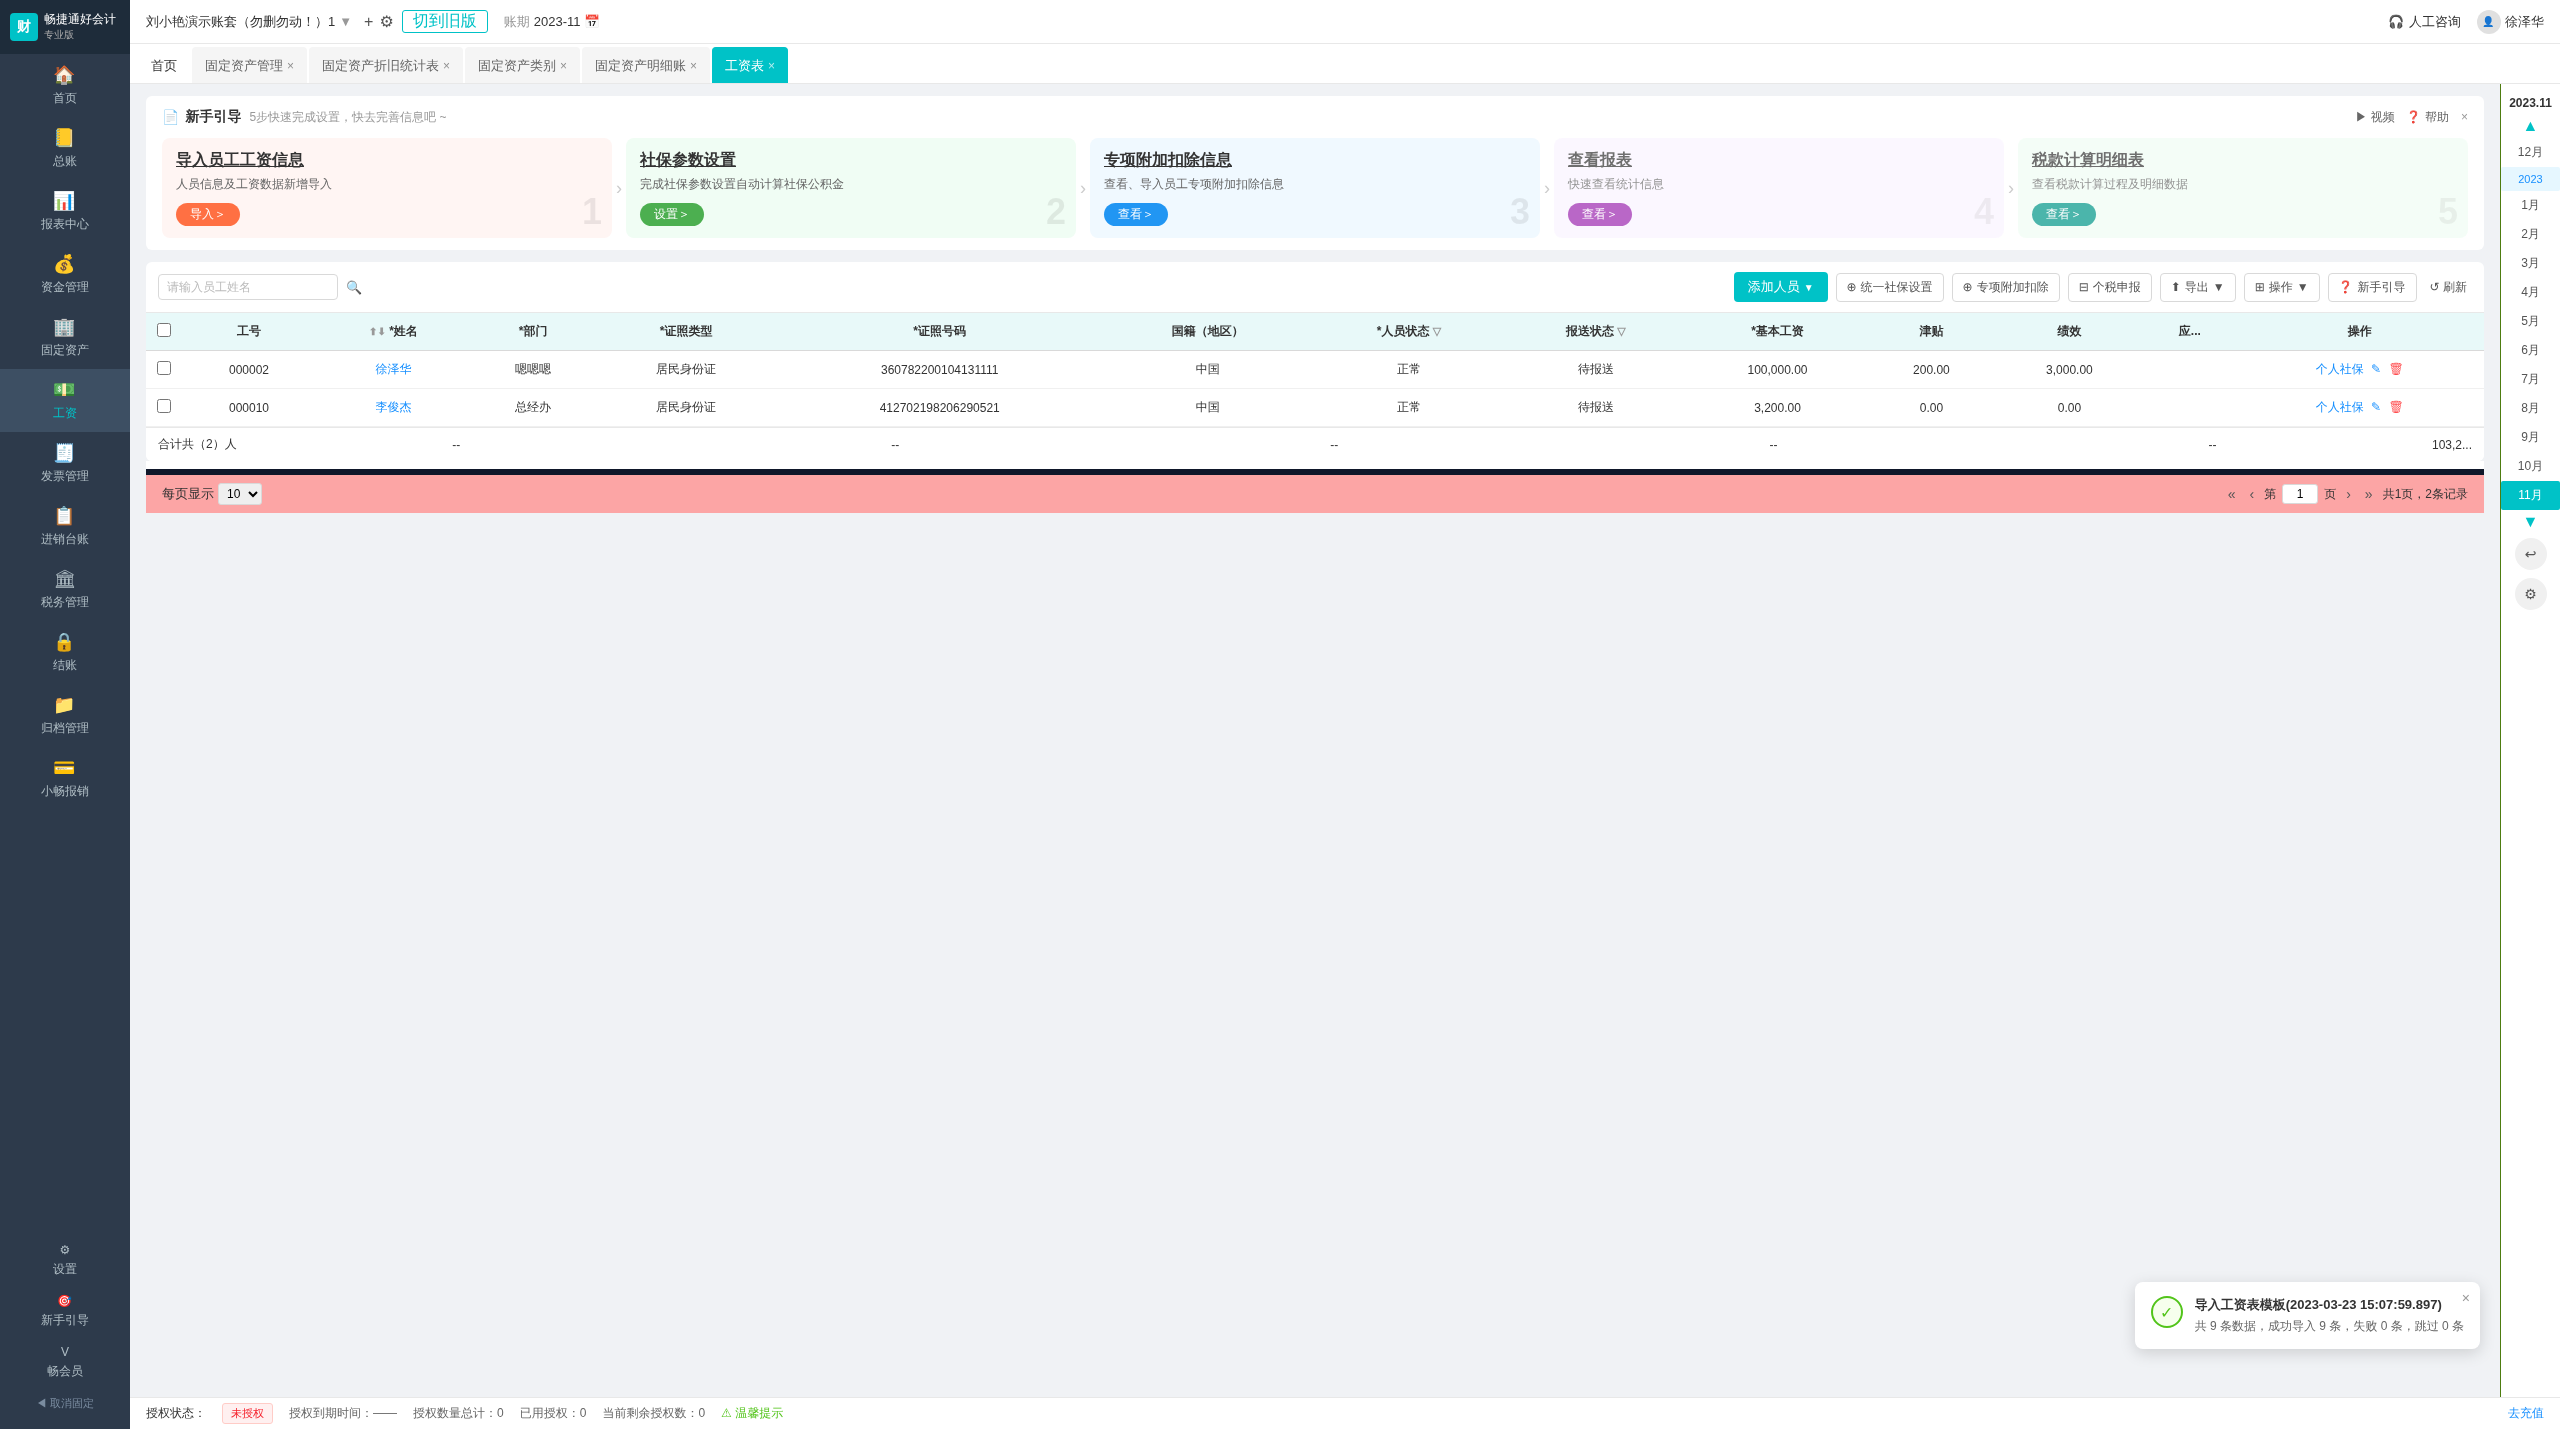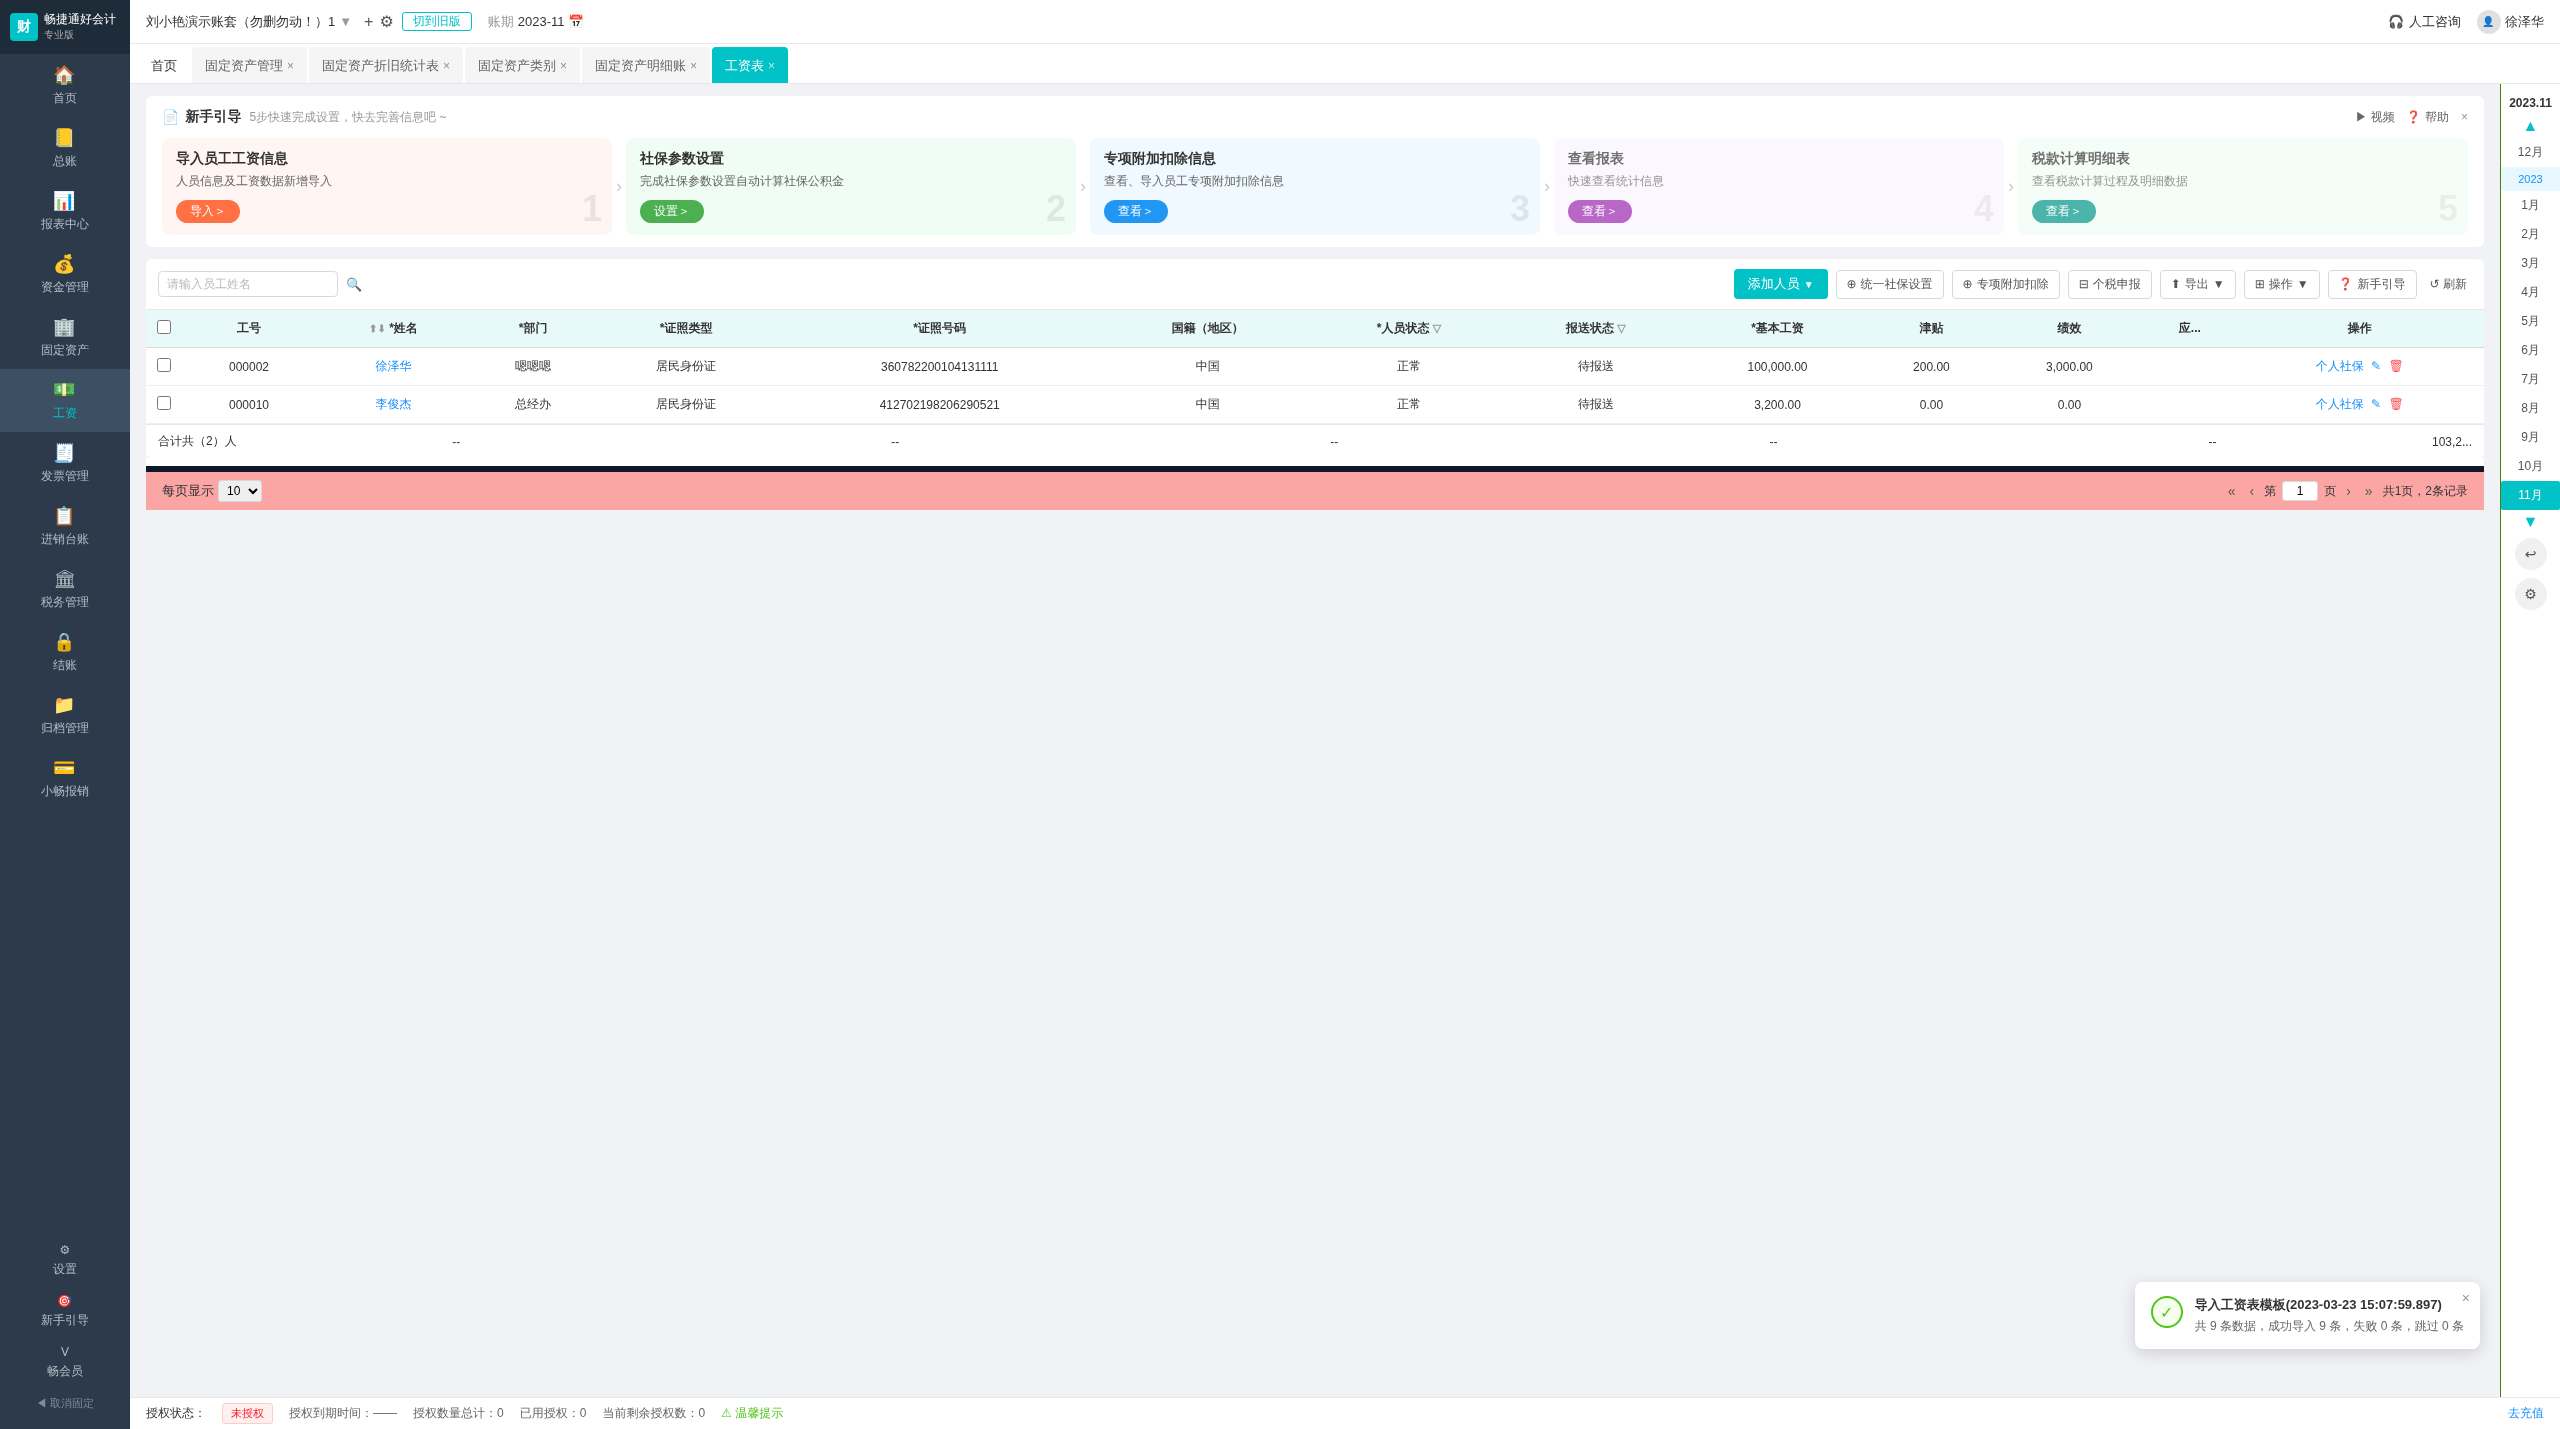--- a/index.html
+++ b/index.html
@@ -23,21 +23,21 @@
 
     
     .main-content { flex: 1; display: flex; flex-direction: column; overflow: hidden; }
 
     
     .topbar { height: 44px; background: #fff; border-bottom: 1px solid #e8e8e8; display: flex; align-items: center; padding: 0 16px; gap: 8px; flex-shrink: 0; }
     .topbar-account { display: flex; align-items: center; gap: 4px; font-size: 13px; color: #333; }
     .topbar-account-name { font-weight: 500; }
     .topbar-dropdown { color: #999; cursor: pointer; }
     .topbar-actions { display: flex; align-items: center; gap: 6px; margin-left: 4px; }
-    .topbar-btn-switch { background: #fff; border: 1px solid #00c2c7; color: #00c2c7; border-radius: 3px; padding: 0 10px; cursor: pointer; font-size: 12px; }
+    .topbar-btn-switch { background: #fff; border: 1px solid #00c2c7; color: #00c2c7; border-radius: 3px; padding: 0 10px; cursor: pointer; font-size: 16px; }
     .topbar-period { display: flex; align-items: center; gap: 4px; margin-left: 8px; font-size: 13px; }
     .topbar-period-label { color: #999; }
     .topbar-right { margin-left: auto; display: flex; align-items: center; gap: 16px; }
     .topbar-support { display: flex; align-items: center; gap: 4px; color: #333; cursor: pointer; font-size: 13px; }
     .topbar-user { display: flex; align-items: center; gap: 4px; cursor: pointer; font-size: 13px; }
     .topbar-user-avatar { width: 24px; height: 24px; border-radius: 50%; background: #e0e0e0; display: flex; align-items: center; justify-content: center; font-size: 10px; }
 
     
     .tab-bar { height: 40px; background: #fff; border-bottom: 1px solid #e8e8e8; display: flex; align-items: flex-end; padding: 0 8px; flex-shrink: 0; gap: 2px; }
     .tab-item { display: flex; align-items: center; gap: 4px; padding: 0 12px; height: 36px; border-radius: 4px 4px 0 0; cursor: pointer; font-size: 13px; color: #666; border: 1px solid transparent; border-bottom: none; background: #f5f5f5; }
@@ -59,21 +59,21 @@
     .guide-actions { margin-left: auto; display: flex; align-items: center; gap: 12px; font-size: 12px; color: #666; }
     .guide-steps { display: flex; align-items: stretch; gap: 0; }
     .guide-step { flex: 1; border-radius: 8px; padding: 12px 14px; position: relative; display: flex; flex-direction: column; }
     .guide-step-1 { background: #fff5f3; }
     .guide-step-2 { background: #f0fdf4; }
     .guide-step-3 { background: #f0f9ff; }
     .guide-step-4 { background: #faf5ff; opacity: 0.7; }
     .guide-step-5 { background: #f0fdf4; opacity: 0.7; }
     .guide-arrow { display: flex; align-items: center; color: #ccc; font-size: 18px; padding: 0 4px; }
     .guide-step-num { font-size: 36px; font-weight: bold; color: rgba(0,0,0,0.08); position: absolute; right: 10px; bottom: 8px; line-height: 1; }
-    .guide-step-title { font-size: 14px; font-weight: 600; color: #333; margin-bottom: 4px; }
+    .guide-step-title { font-size: 16px; font-weight: 600; color: #333; margin-bottom: 4px; text-decoration: underline; }
     .guide-step-desc { font-size: 12px; color: #666; flex: 1; line-height: 1.5; }
     .guide-step-btn { margin-top: 10px; align-self: flex-start; border-radius: 12px; padding: 3px 14px; font-size: 12px; cursor: pointer; border: none; }
     .btn-orange { background: #ff7043; color: white; }
     .btn-green { background: #4caf50; color: white; }
     .btn-blue { background: #2196f3; color: white; }
     .btn-purple { background: #9c27b0; color: white; }
     .btn-teal { background: #009688; color: white; }
 
     
     .toolbar { background: #fff; border-radius: 6px 6px 0 0; padding: 10px 12px; display: flex; align-items: center; gap: 8px; border-bottom: 1px solid #e8e8e8; flex-wrap: wrap; }

